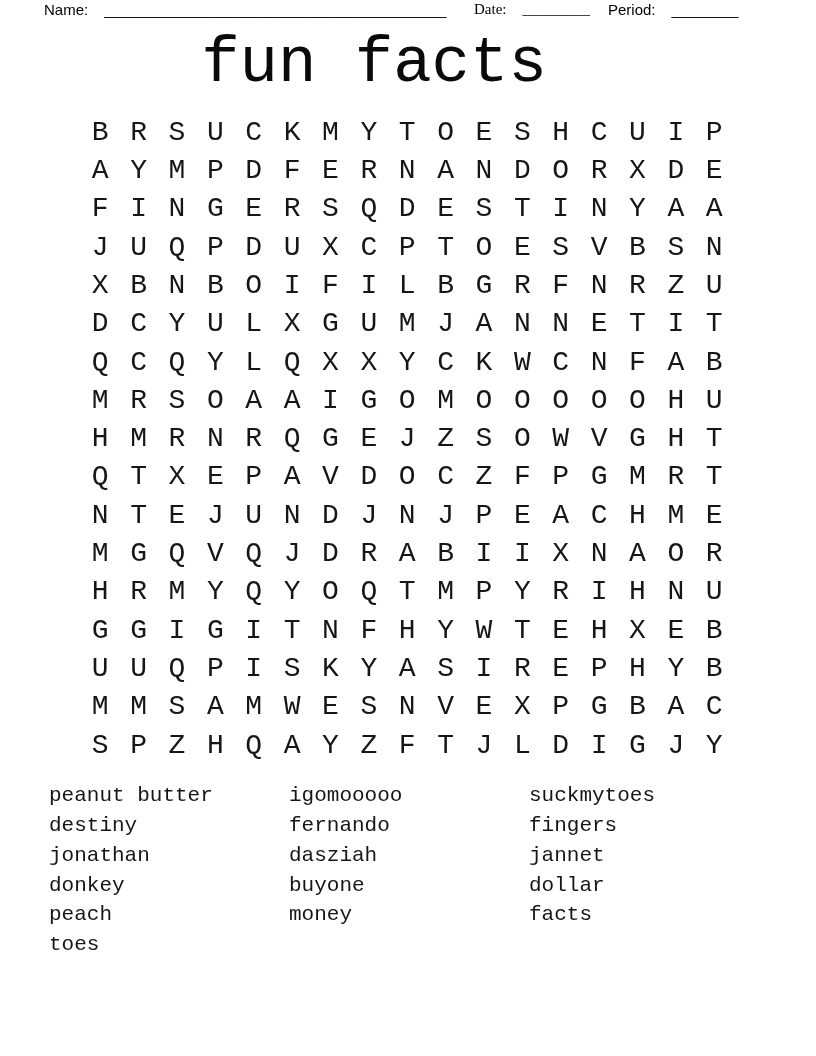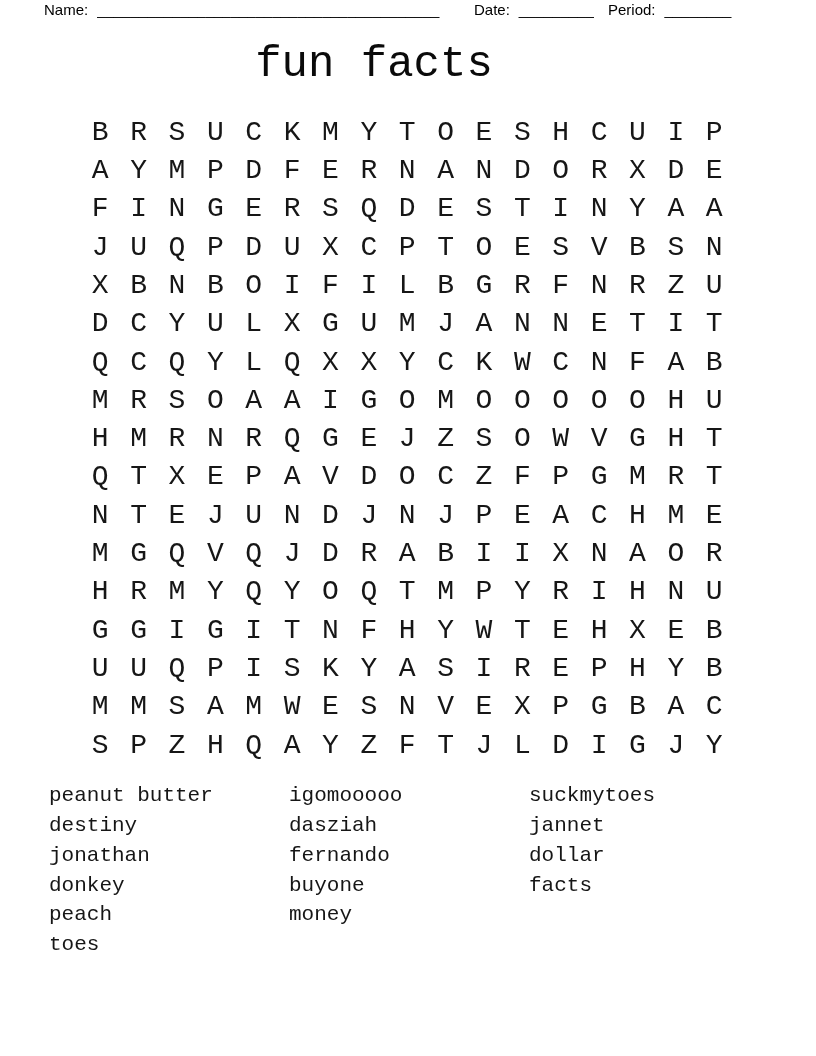--- a/index.html
+++ b/index.html
@@ -18,37 +18,37 @@
   
   .header-group {
     position: absolute;
     top: 1px;
     font-size: 15px;
     font-weight: 500;
     white-space: nowrap;
     color: #000000;
   }
   #name-group   { left: 44px;  }
-  #date-group   { left: 474px; }
+  #date-group   { left: 474px; font-family: Liberation Serif, serif; }
   #period-group { left: 608px; }
   .blank {
     font-weight: 400;
     letter-spacing: 0;
-    margin-left: 9px;
+    margin-left: 16px;
     color: #000000;
   }
   
   #title {
     position: absolute;
     top: 36px;
     left: 0;
     width: 748px;
     text-align: center;
     font-family: "Liberation Mono", "DejaVu Sans Mono", monospace;
-    font-size: 44px;
+    font-size: 64px;
     font-weight: 400;
     line-height: 56px;
     color: #0a0a0a;
     white-space: pre;
   }
   
   #letter-grid {
     position: absolute;
     left: 81px;
     top: 113px;
@@ -392,24 +392,25 @@
   <div class="word-col">
       <div class="word">peanut butter</div>
       <div class="word">destiny</div>
       <div class="word">jonathan</div>
       <div class="word">donkey</div>
       <div class="word">peach</div>
       <div class="word">toes</div>
     </div>
   <div class="word-col">
       <div class="word">igomooooo</div>
+      <div class="word">fernando</div>
       <div class="word">dasziah</div>
-      <div class="word">fernando</div>
       <div class="word">buyone</div>
       <div class="word">money</div>
     </div>
   <div class="word-col">
       <div class="word">suckmytoes</div>
+      <div class="word">fingers</div>
       <div class="word">jannet</div>
       <div class="word">dollar</div>
       <div class="word">facts</div>
     </div>
 </div>
 
 </body></html>

